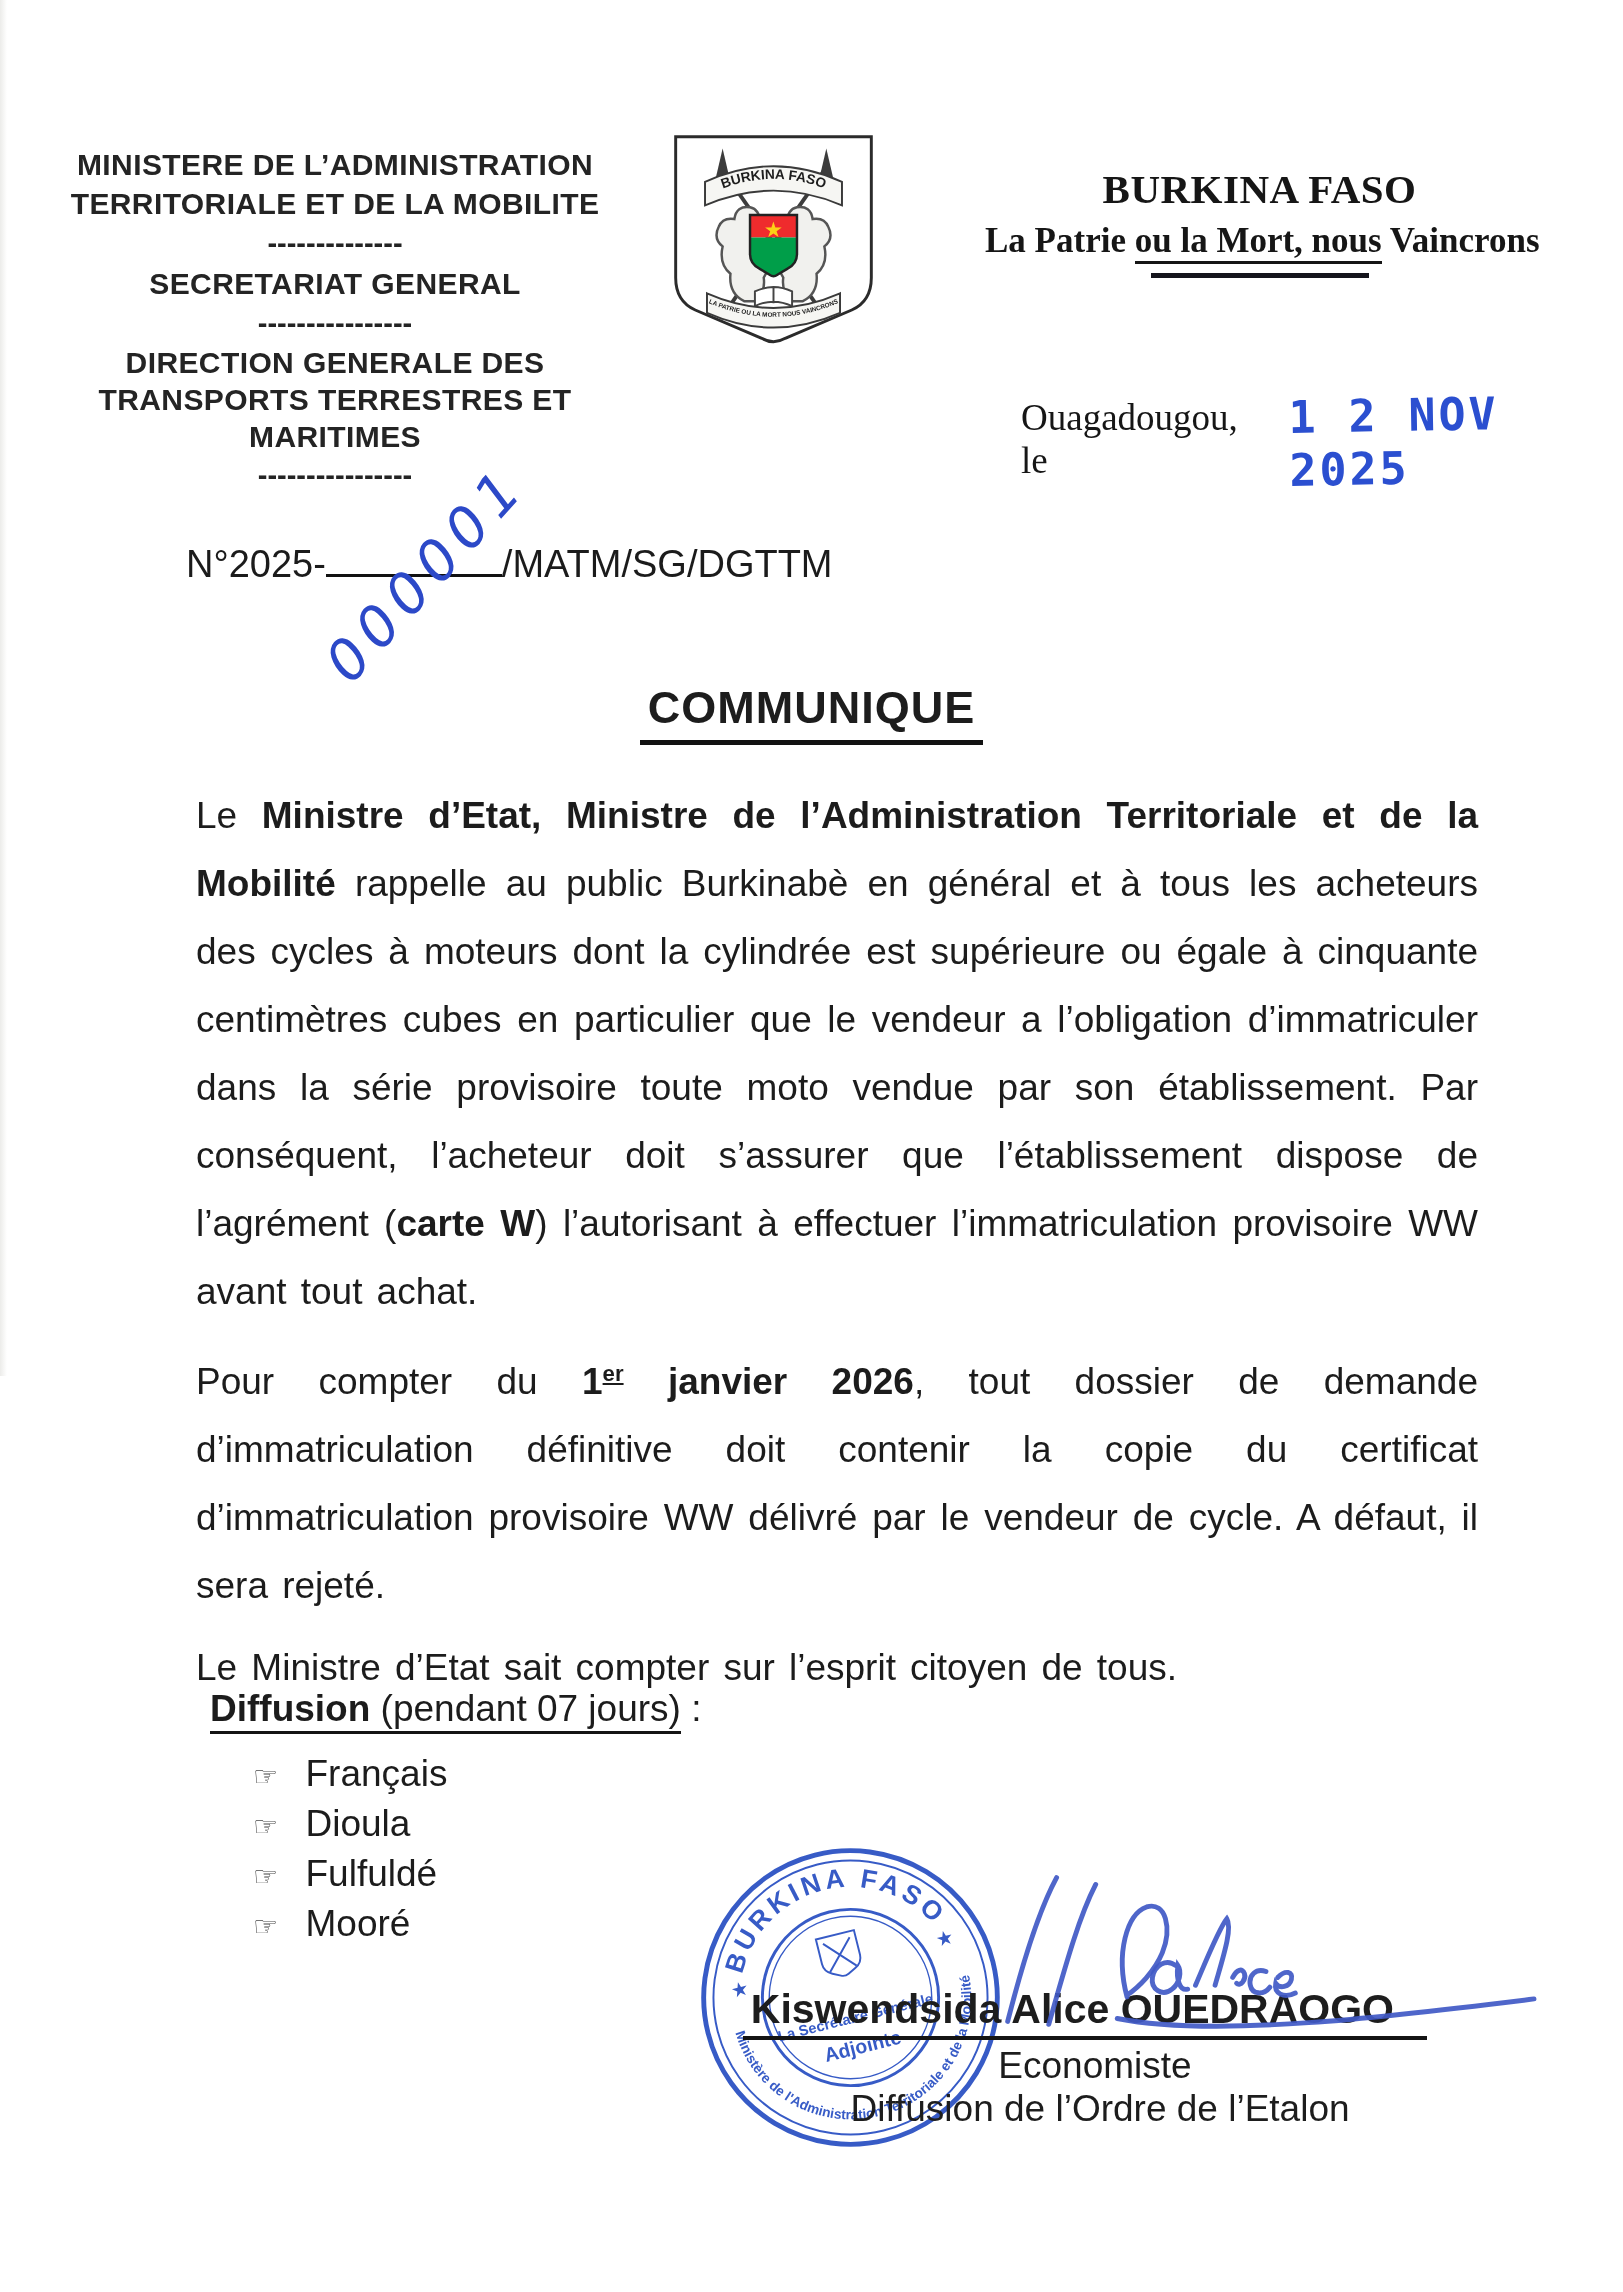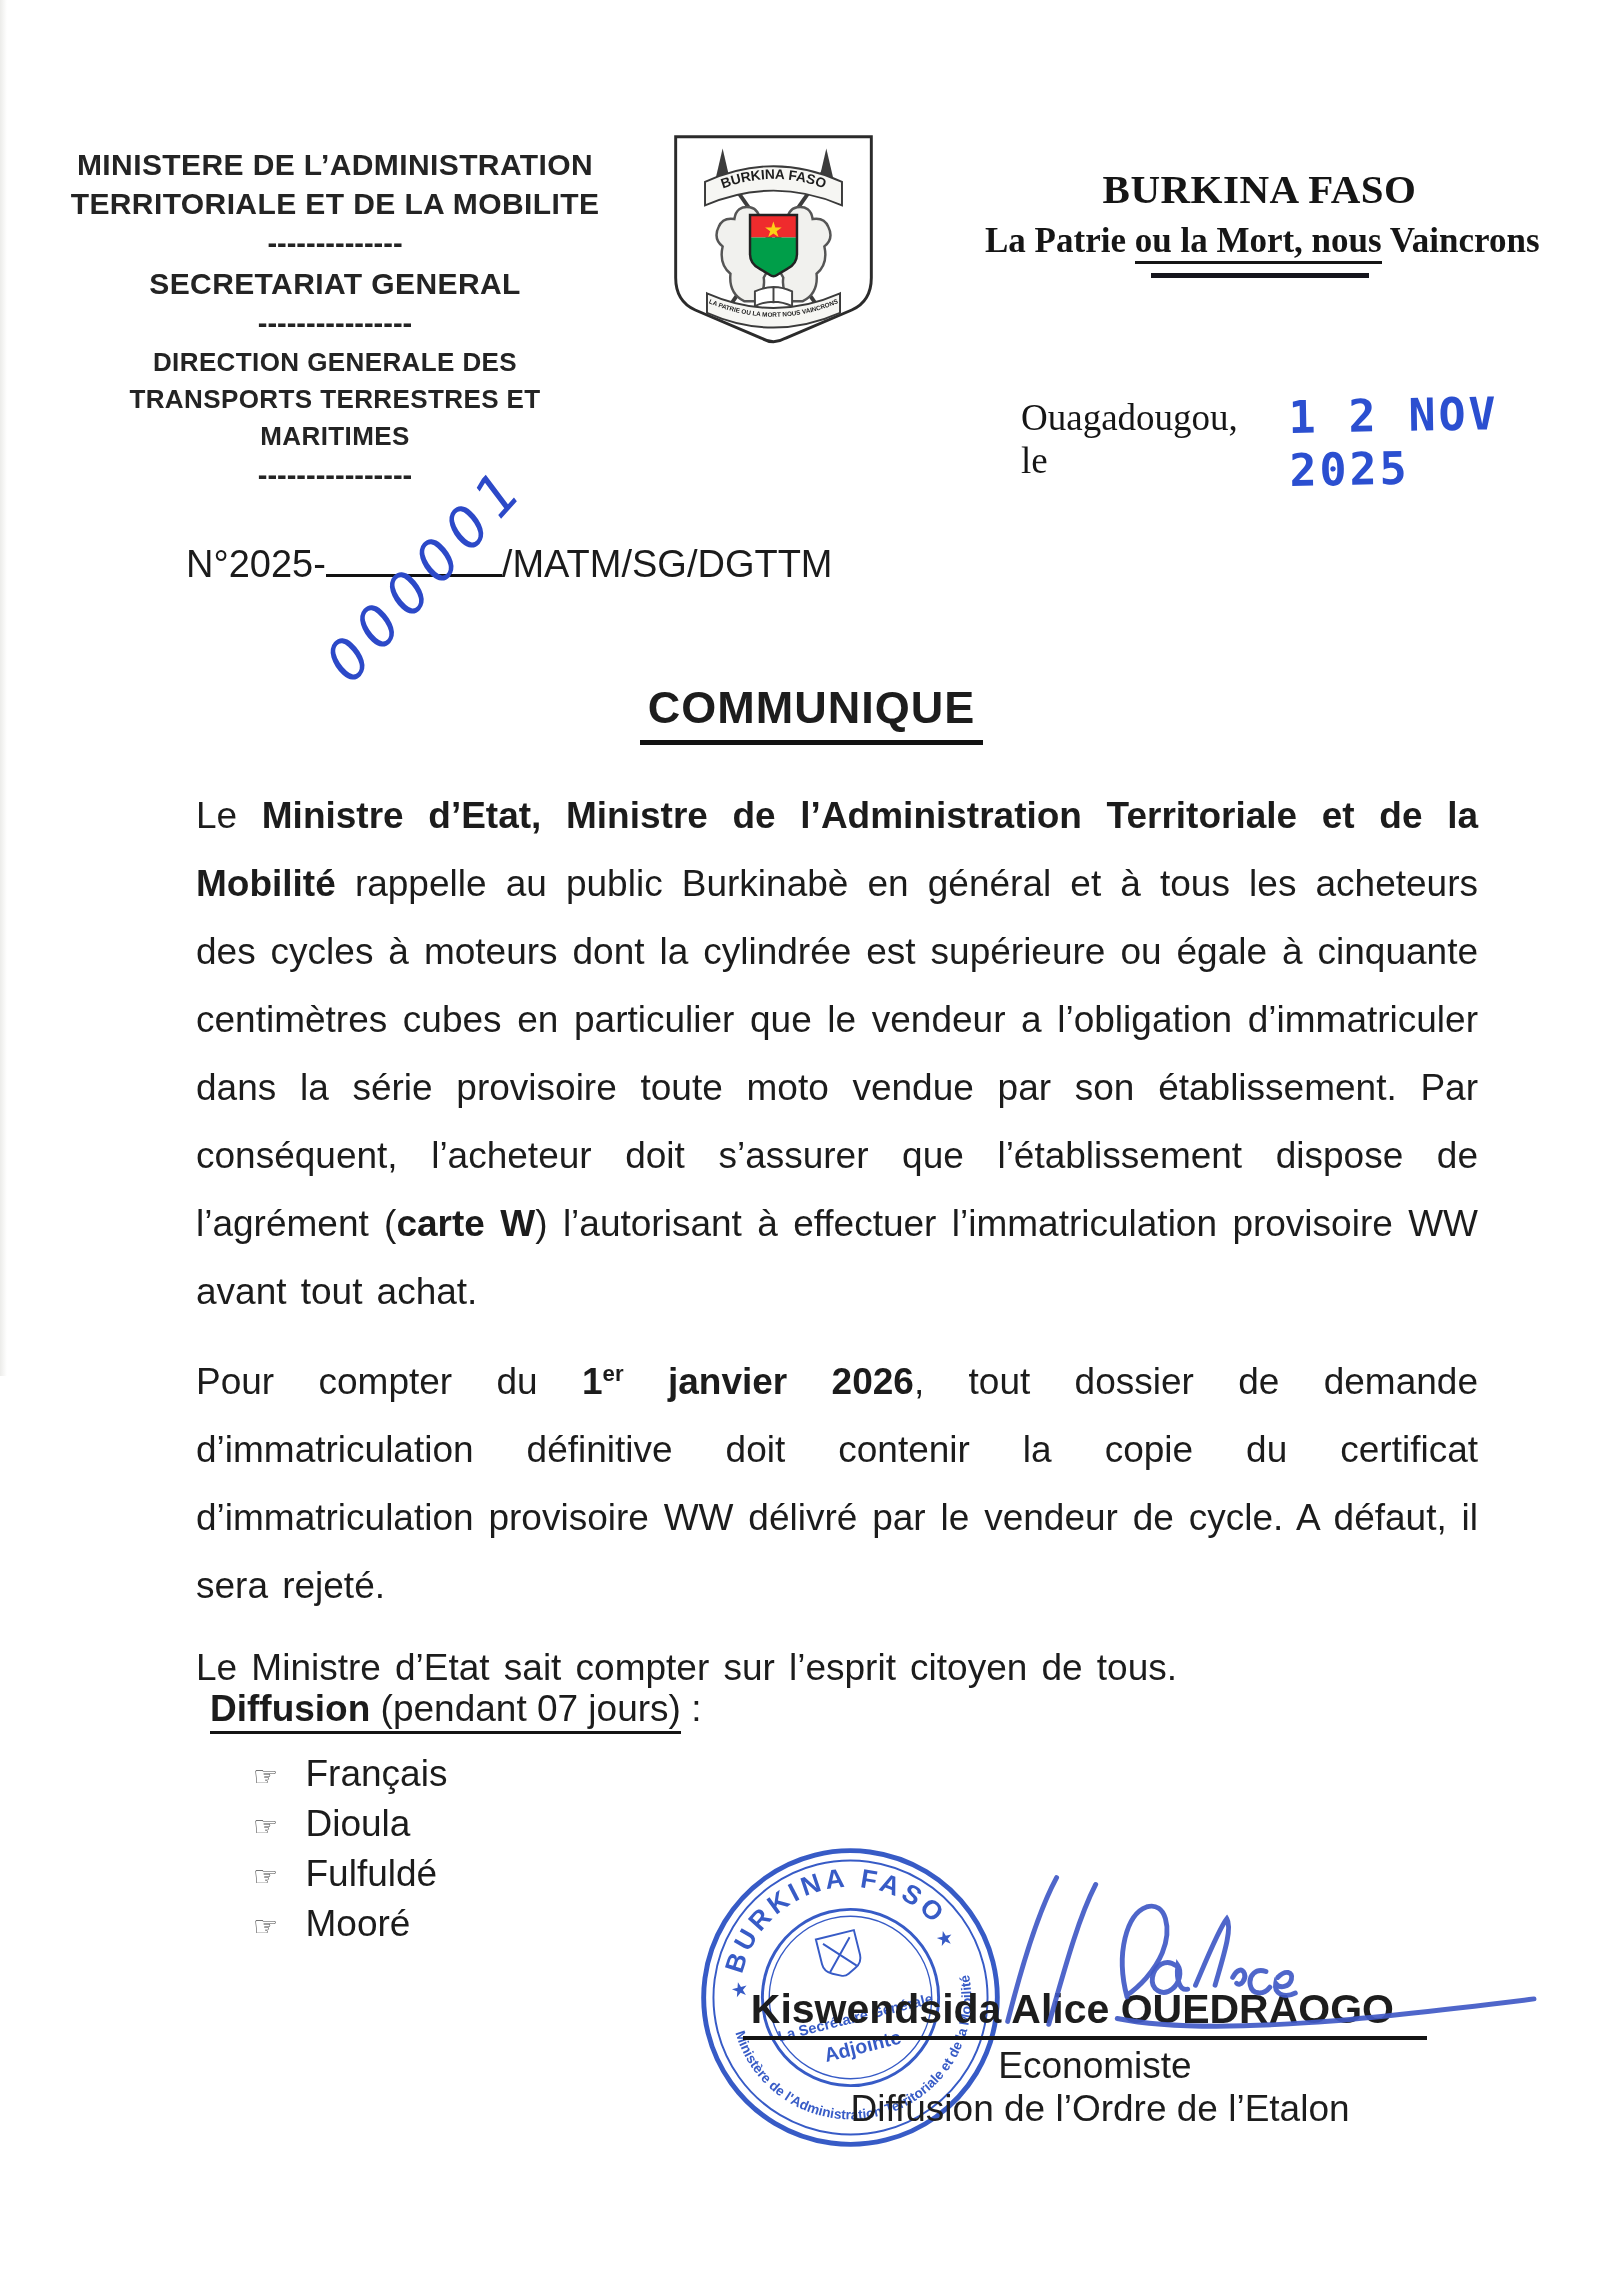--- a/index.html
+++ b/index.html
@@ -8,21 +8,21 @@
     background:#ffffff; overflow:hidden;
     font-family:"Liberation Sans", sans-serif; color:var(--ink,#1d1d1d);
   }
   .scan-edge { position:absolute; left:0; top:0; width:6.9px; height:60%;
     background:linear-gradient(to right,#dcdcd8,#ffffff); opacity:.55; }
 
   
   .hdr-left { position:absolute; left:39px; top:145px; width:592px;
     text-align:center; font-weight:bold; color:#242424; }
   .hdr-left .ln  { font-size:30px; line-height:39px; letter-spacing:0.4px; }
-  .hdr-left .ln2 { font-size:26px; line-height:37px; letter-spacing:0.4px; }
+  .hdr-left .ln2 { font-size:30px; line-height:37px; letter-spacing:0.4px; }
   .hdr-left .sep { font-size:29px; line-height:41px; letter-spacing:0; }
 
   
   .coa { position:absolute; left:660px; top:129px; }
   .coa .frame { fill:#ffffff; stroke:#2b2b2b; stroke-width:3; }
   .coa .ribbon { fill:#f6f6f3; stroke:#3a3a3a; stroke-width:2; }
   .coa .lance { stroke:#3c3c3c; stroke-width:4; fill:none; }
   .coa .lhead { fill:#3c3c3c; }
   .coa .horse { fill:#f1f1ee; stroke:#555; stroke-width:2.5; }
   .coa .red   { fill:var(--flag-red,#ef2b2d); }
@@ -56,21 +56,21 @@
   
   .title-wrap { position:absolute; left:0; top:682px; width:1623px; text-align:center; }
   .title { display:inline-block; font-size:45px; font-weight:bold; letter-spacing:1px;
     border-bottom:5.9px solid #121212; padding:0 7.8px 5.9px; }
 
   
   .body-text { position:absolute; left:196px; top:782px; width:1282px;
     font-size:37px; line-height:68px; text-align:justify; color:#1c1c1c; word-spacing:3.9px; }
   .body-para { margin:0 0 13.7px 0; }
   .body-para .b { font-weight:bold; }
-  .body-para sup { font-size:0.6em; font-weight:bold; }
+  .body-para sup { font-size:0.6em; font-weight:bold;text-decoration:underline; }
 
   
   .diffusion { position:absolute; left:210px; top:1688px; font-size:37px; color:#1c1c1c; }
   .diff-label .ul-wrap { border-bottom:3.9px solid #141414; padding-bottom:2px; }
   .diff-label .b { font-weight:bold; }
   .diff-list { margin-top:19.6px; padding-left:43px; }
   .lang-item { display:flex; align-items:baseline; gap:27.4px; line-height:47px; }
   .hand-icon { font-size:28px; color:#474747; }
 
   

